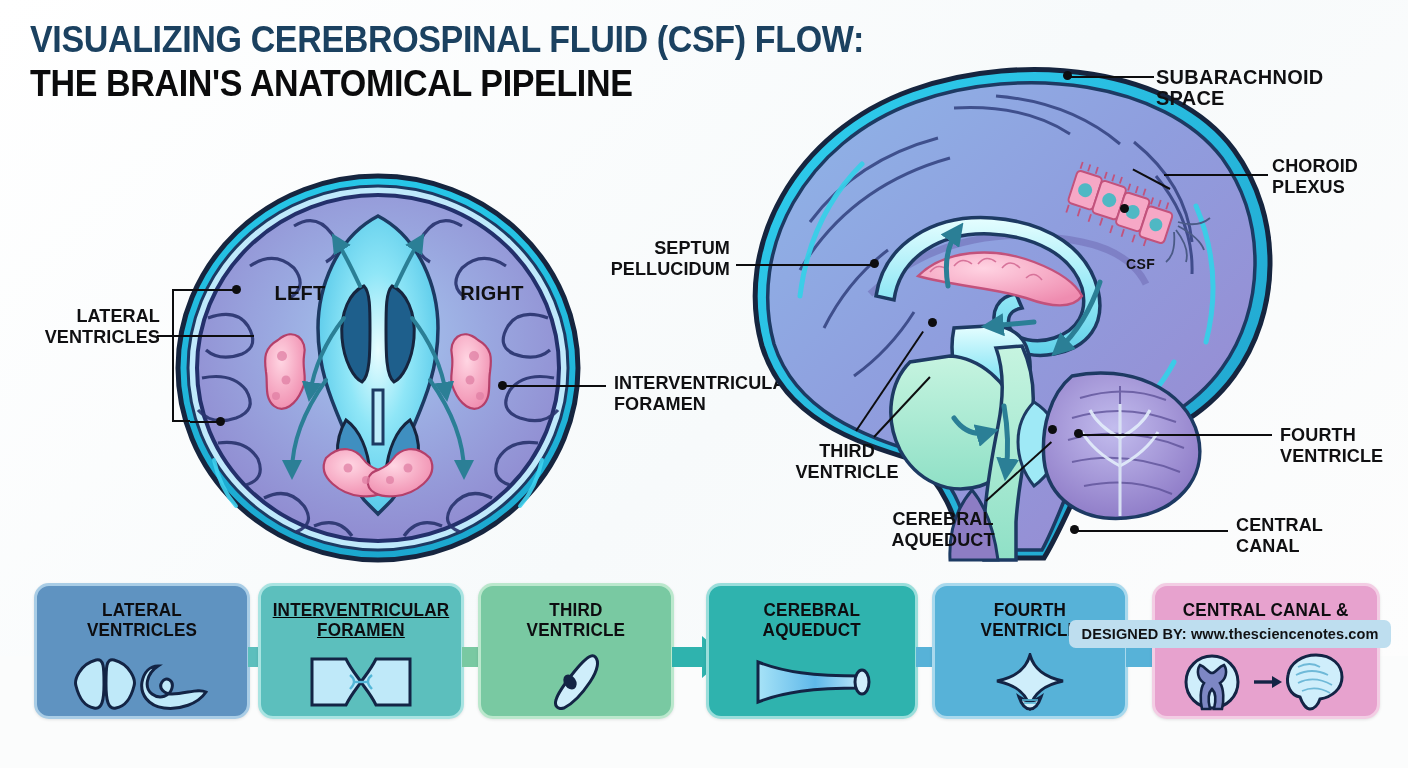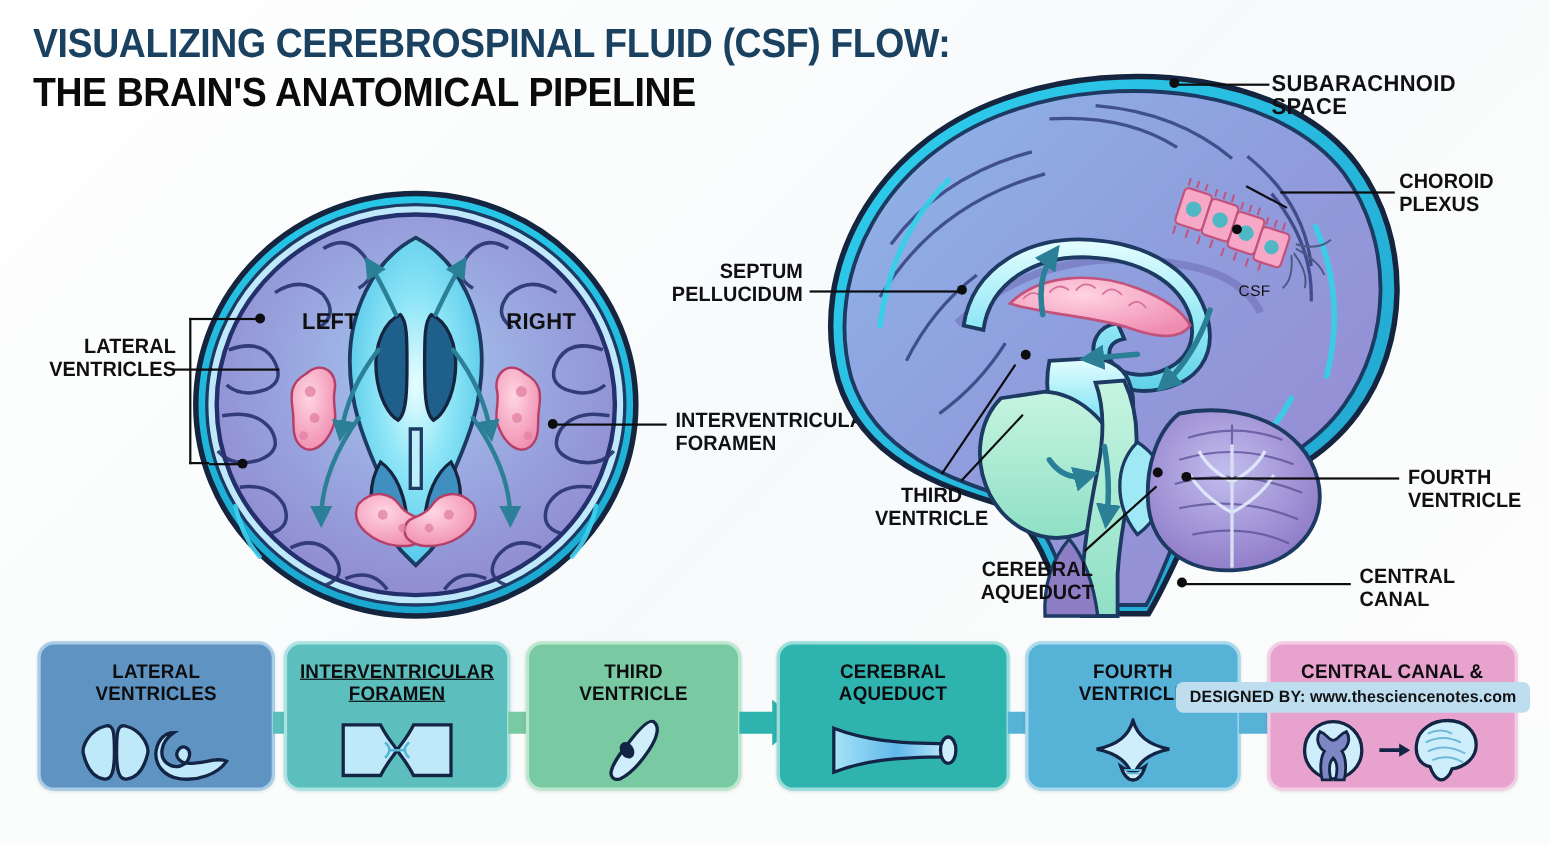--- a/index.html
+++ b/index.html
@@ -29,21 +29,21 @@
     position: absolute;
     font-family: "Liberation Sans Narrow","Liberation Sans", sans-serif;
     font-weight: 700; color: #101012;
     font-size: 19px; line-height: 21px; letter-spacing: 0.1px;
     white-space: pre-line; transform: scaleX(0.95); text-transform: uppercase;
   }
   .lbl.r { text-align: right; transform-origin: right center; }
   .lbl.l { text-align: left;  transform-origin: left center; }
   .lbl.c { text-align: center; transform-origin: center center; }
   .lbl.plain { font-size: 21px; letter-spacing: 0.3px; }
-  .lbl.csf { font-size: 14px; font-weight: 400; letter-spacing: 0.4px; transform:none; }
+  .lbl.csf { font-size: 14px; font-weight: 700; letter-spacing: 0.4px; transform:none; }
 
   
   .leader { position: absolute; background: #0d0d0f; height: 2px; transform-origin: left center; }
   .dot { position: absolute; width: 9px; height: 9px; border-radius: 50%; background: #0d0d0f; }
   .bracket { position: absolute; border: 2px solid #0d0d0f; border-right: none; }
 
   
   .art { position: absolute; }
 
   

